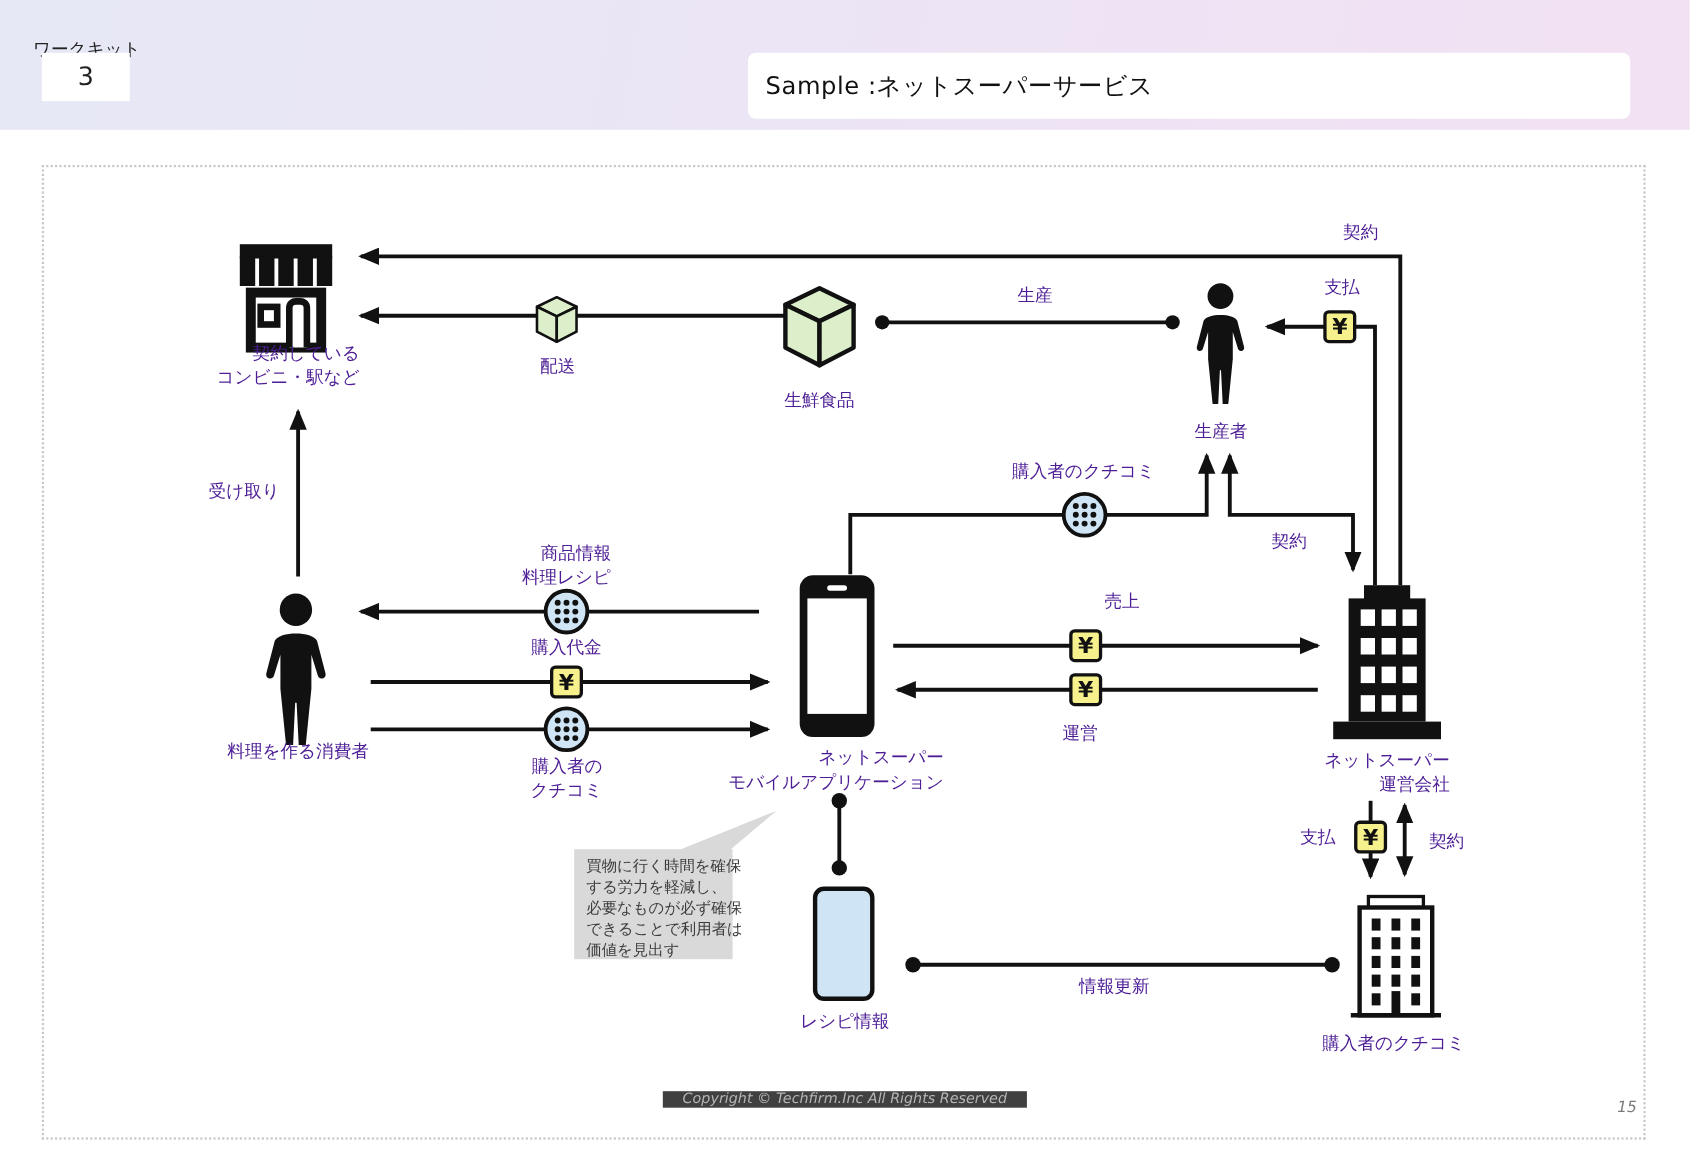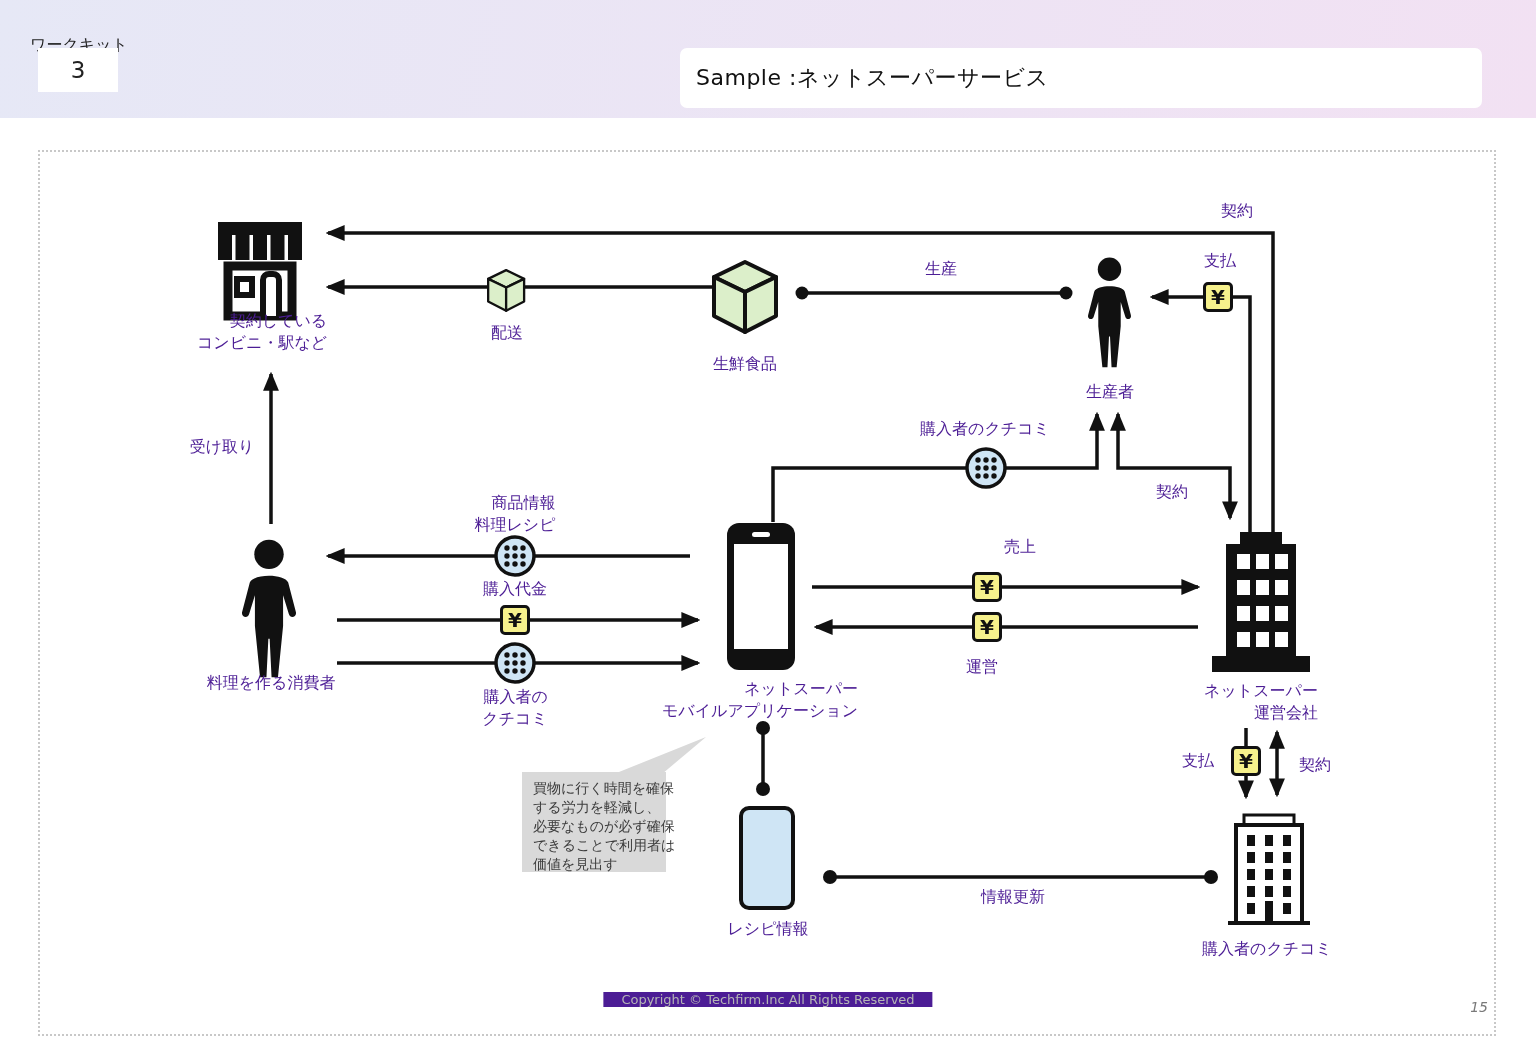--- a/index.html
+++ b/index.html
@@ -49,21 +49,21 @@
     font-size:20px;font-weight:bold;color:#111;transform:translate(-50%,-50%);
   }
   .note{
     position:absolute;left:522px;top:772px;width:144px;height:100px;box-sizing:border-box;
     background:var(--c-note,#d9d9d9);padding:7px 11px;z-index:3;
     font-size:14px;line-height:19px;color:#3c3c3c;white-space:nowrap;
   }
   
   .copyright{
     position:absolute;left:768px;top:992px;transform:translateX(-50%);
-    font-size:13px;color:#b5b5b5;background:#4c1d95;padding:0 18px;z-index:5;white-space:nowrap;
+    font-size:13px;color:#b5b5b5;background:#404040;padding:0 18px;z-index:5;white-space:nowrap;font-style:italic;
   }
   .page-num{
     position:absolute;left:1440px;top:999px;width:48px;text-align:right;
     font-size:14px;font-style:italic;color:#7a7a7a;z-index:5;
   }
 </style>
 </head>
 <body>
 
 <div class="header">

